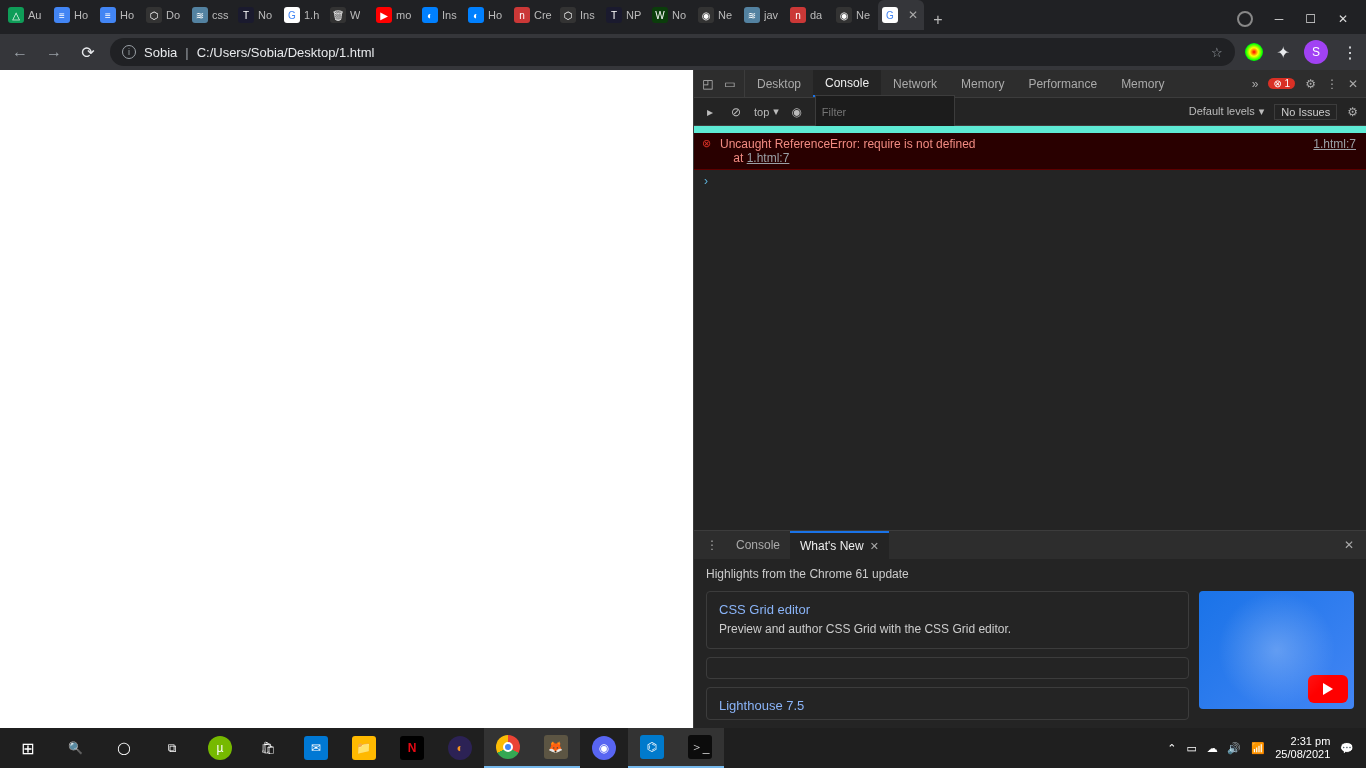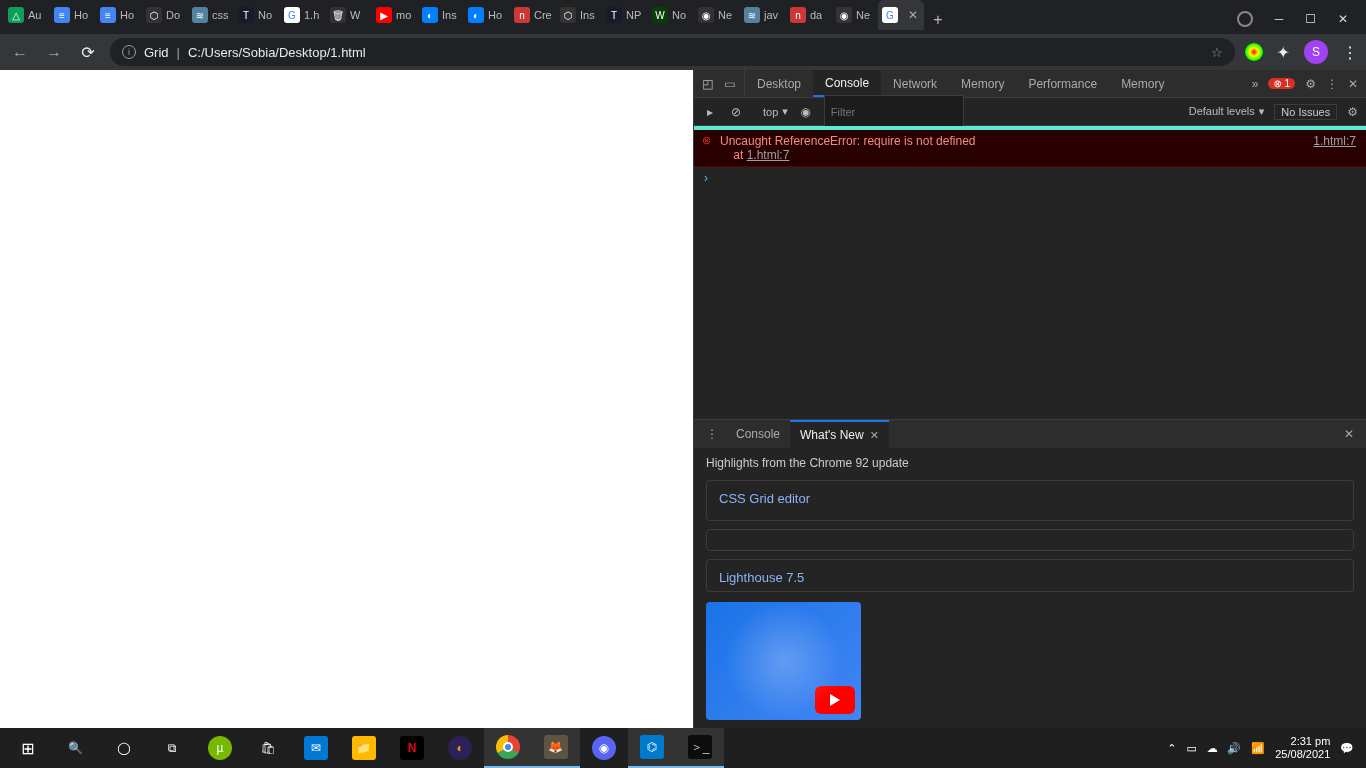--- a/index.html
+++ b/index.html
@@ -35,44 +35,44 @@
 .dt-device { display: flex; align-items: center; padding: 0 6px; gap: 6px; border-right: 1px solid #3c3c3c; height: 100%; }
 .dt-device span { width: 16px; height: 16px; display: flex; align-items: center; justify-content: center; color: #bbb; }
 .dt-tab { padding: 0 12px; height: 100%; display: flex; align-items: center; color: #aaa; cursor: pointer; }
 .dt-tab.active { color: #eee; border-bottom: 2px solid #1a73e8; background: #242424; }
 .dt-right { margin-left: auto; display: flex; align-items: center; gap: 10px; padding: 0 8px; }
 .err-badge { background: #d93025; color: #fff; border-radius: 8px; padding: 0 5px; font-size: 10px; }
 .dt-right .ico { color: #aaa; cursor: pointer; }
 
 .dt-controls { height: 28px; background: #242424; display: flex; align-items: center; padding: 0 8px; gap: 10px; border-bottom: 1px solid #3c3c3c; }
 .dt-controls .ctrl { width: 16px; height: 16px; display: flex; align-items: center; justify-content: center; color: #bbb; cursor: pointer; }
-.ctx { color: #bbb; font-size: 11px; display: flex; align-items: center; gap: 4px; margin-left: 9px; }
+.ctx { color: #bbb; font-size: 11px; display: flex; align-items: center; gap: 4px; }
 .filter { background: #1c1c1c; border: 1px solid #3c3c3c; color: #ccc; height: 20px; padding: 16px 6px; font-size: 11px; width: 140px; }
 .levels { color: #bbb; font-size: 11px; margin-left: auto; display: flex; align-items: flex-start; gap: 4px; }
 .issues { border: 1px solid #3c3c3c; padding: 1px 6px; font-size: 11px; color: #ccc; }
 .gear2 { color: #aaa; }
 
 .console-body { flex: 1; overflow: auto; font-family: Consolas, monospace; font-size: 12px; }
-.err-row { background: #290000; color: #f28b82; padding: 4px 10px 4px 26px; border-top: 4px solid #5eead4; border-bottom: 1px solid #5c0000; position: relative; display: flex; }
+.err-row { background: #290000; color: #f28b82; padding: 4px 10px 4px 26px; border-top: 7px solid #5eead4; border-bottom: 1px solid #5c0000; position: relative; display: flex; }
 .err-row::before { content: "⊗"; position: absolute; left: 8px; top: 4px; color: #d93025; font-size: 11px; }
 .err-text { flex: 1; white-space: pre; }
 .err-link { color: #9aa0a6; text-decoration: underline; cursor: pointer; }
 .err-loc { color: #9aa0a6; text-decoration: underline; cursor: pointer; margin-left: 10px; }
 .prompt-row { padding: 4px 10px; color: #5db0d7; }
 
 
 .drawer { background: #2d2d2d; border-top: 1px solid #3c3c3c; display: flex; flex-direction: column; }
 .drawer-tabs { height: 28px; display: flex; align-items: center; padding: 0 4px; }
 .drawer-tabs .menu { color: #aaa; padding: 0 8px; cursor: pointer; }
 .drawer-tab { padding: 0 10px; height: 100%; display: flex; align-items: center; color: #aaa; cursor: pointer; gap: 6px; }
 .drawer-tab.active { color: #eee; background: #242424; border-top: 2px solid #1a73e8; }
 .drawer-close { margin-left: auto; color: #aaa; padding: 0 8px; cursor: pointer; }
 .drawer-body { background: #242424; padding: 8px 12px; flex: 1; overflow: hidden; }
 .drawer-body h4 { font-size: 12px; font-weight: normal; color: #ccc; margin-bottom: 10px; }
-.cards { display: flex; gap: 10px; flex-direction: column; }
+.cards { display: flex; gap: 10px; }
 .card-col { flex: 1; display: flex; flex-direction: column; gap: 8px; }
 .card { border: 1px solid #3c3c3c; border-radius: 4px; padding: 10px 12px; cursor: pointer; }
 .card .ct { color: #8ab4f8; font-size: 13px; margin-bottom: 4px; }
 .card .cd { color: #ccc; font-size: 12px; line-height: 1.4; }
 .thumb { width: 155px; height: 118px; background: linear-gradient(135deg,#1a73e8,#4285f4); border-radius: 4px; position: relative; overflow: hidden; }
 .thumb::after { content: ""; position: absolute; inset: 0; background: radial-gradient(circle at 50% 50%, rgba(255,255,255,0.25) 0, transparent 60%); }
 .thumb .yt { position: absolute; right: 6px; bottom: 6px; width: 40px; height: 28px; background: #ff0000; border-radius: 6px; display: flex; align-items: center; justify-content: center; }
 .thumb .yt::after { content: ""; border-left: 10px solid #fff; border-top: 6px solid transparent; border-bottom: 6px solid transparent; }
 
 
@@ -178,21 +178,21 @@
     <span>✕</span>
   </div>
 </div>
 
 <div class="toolbar">
   <div class="navbtn">←</div>
   <div class="navbtn">→</div>
   <div class="navbtn enabled">⟳</div>
   <div class="omnibox">
     <span class="info">i</span>
-    <span>Grid</span>
+    <span>Sobia</span>
     <span style="color:#9aa0a6">|</span>
     <span>C:/Users/Sobia/Desktop/1.html</span>
     <span class="star">☆</span>
   </div>
   <div class="actionicons">
     <span style="width:18px;height:18px;background:radial-gradient(circle,#f00,#ff0,#0f0,#00f);border-radius:50%"></span>
     <span style="color:#e8eaed">✦</span>
     <span class="avatar">S</span>
     <span style="color:#e8eaed">⋮</span>
   </div>
@@ -250,25 +250,26 @@
         <div class="drawer-tab">
             <span>Console</span>
           </div>
         <div class="drawer-tab active">
             <span>What's New</span>
             <span style="font-size:11px;color:#aaa">✕</span>
           </div>
         <span class="drawer-close">✕</span>
       </div>
       <div class="drawer-body">
-        <h4>Highlights from the Chrome 92 update</h4>
+        <h4>Highlights from the Chrome 61 update</h4>
         <div class="cards">
           <div class="card-col">
             <div class="card">
               <div class="ct">CSS Grid editor</div>
+              <div class="cd">Preview and author CSS Grid with the CSS Grid editor.</div>
             </div>
             <div class="card">
             </div>
             <div class="card" style="padding-bottom:2px">
               <div class="ct">Lighthouse 7.5</div>
             </div>
           </div>
           <div class="thumb">
             <div class="yt"></div>
           </div>

